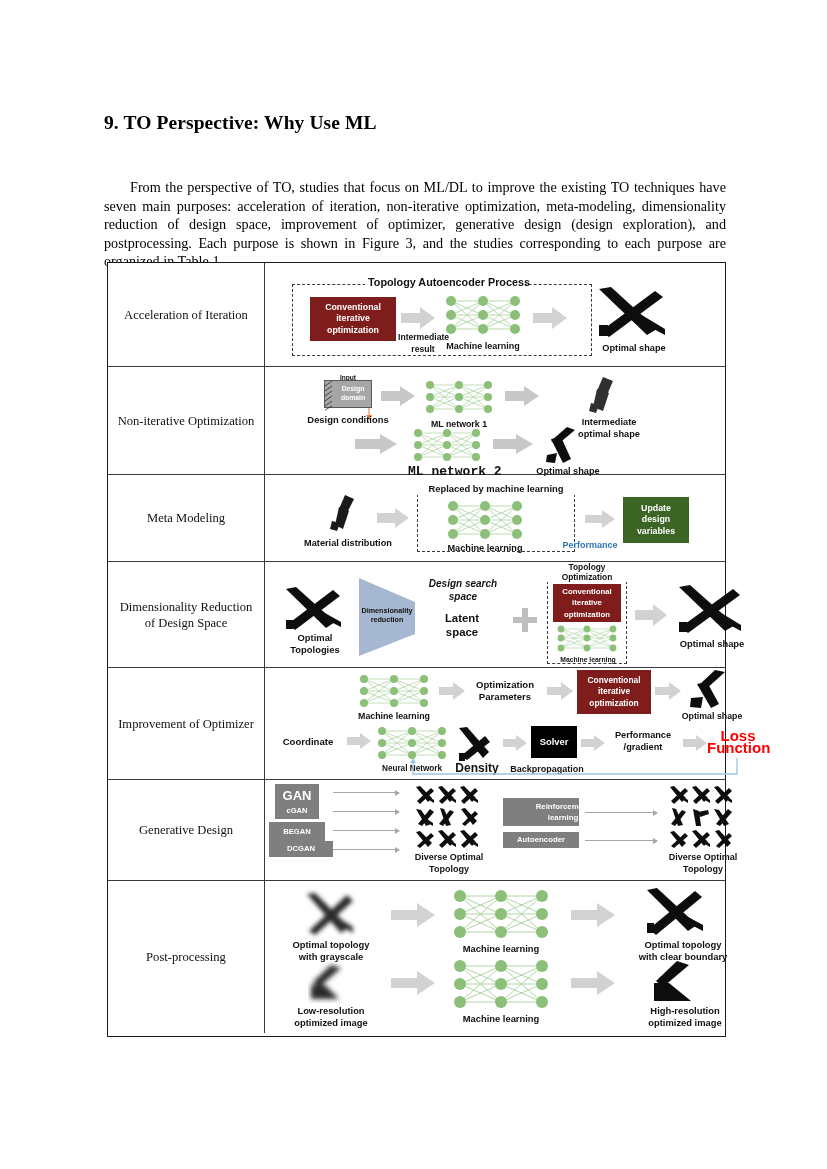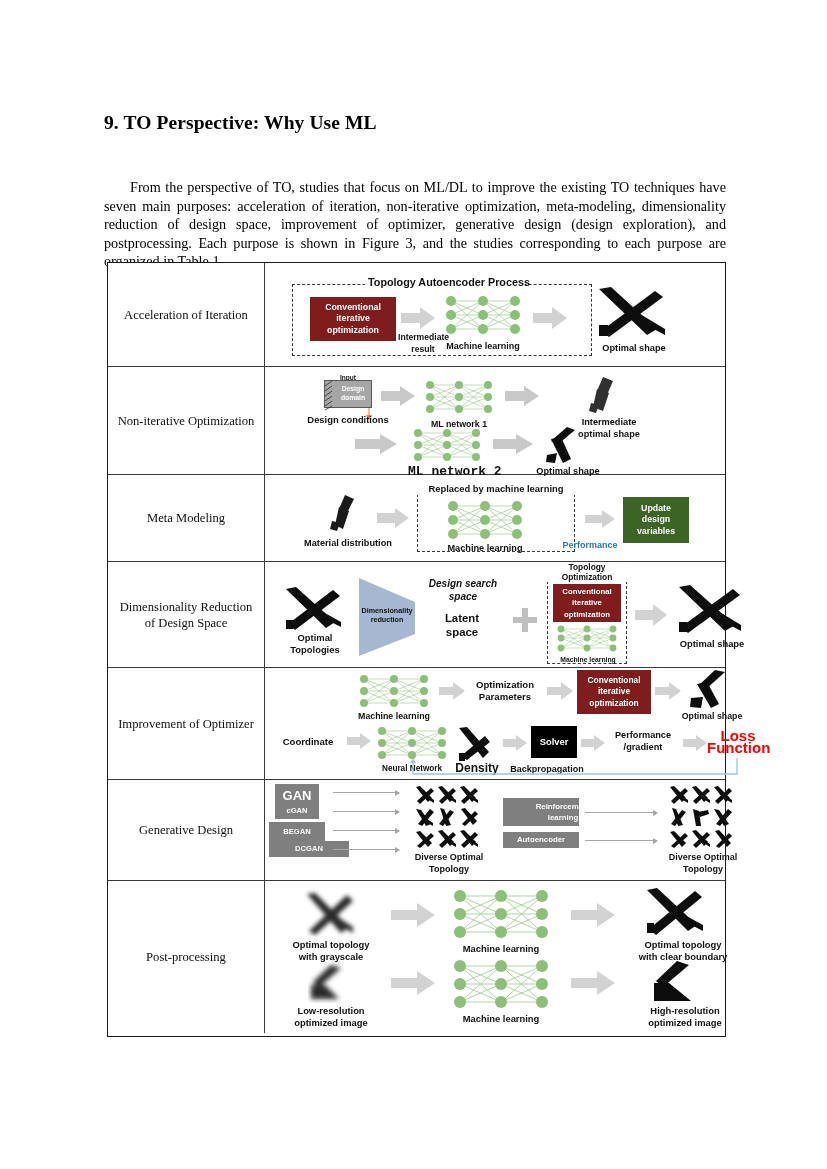--- a/index.html
+++ b/index.html
@@ -502,21 +502,21 @@
         </svg>
       </div>
     </div>
 
     <div class="row" style="height:101px;">
       <div class="rlabel">Generative Design</div>
       <div class="rbody">
         <div class="box gray" style="left:10px; top:4px;  width:44px; height:24px; font-size:13px;">GAN</div>
         <div class="box gray" style="left:10px; top:23px; width:44px; height:16px; font-size:7.6px;">cGAN</div>
         <div class="box gray" style="left:4px;  top:42px; width:56px; height:20px; font-size:7.6px;">BEGAN</div>
-        <div class="box gray" style="left:4px;  top:61px; width:80px; height:16px; font-size:7.6px;">DCGAN</div>
+        <div class="box gray" style="left:4px;  top:61px; width:64px; height:16px; font-size:7.6px;">DCGAN</div>
 
         <div class="tarw" style="left:68px; top:12px; width:66px;"></div>
         <div class="tarw" style="left:68px; top:31px; width:66px;"></div>
         <div class="tarw" style="left:68px; top:50px; width:66px;"></div>
         <div class="tarw" style="left:68px; top:69px; width:66px;"></div>
 
         <svg class="d" style="left:150px; top:6px;" width="64" height="64">
           <g fill="#0d0d0d">
             <g transform="translate(0,0)">
                 <polygon points="1,1 5,0 17,12 13,16"></polygon>

